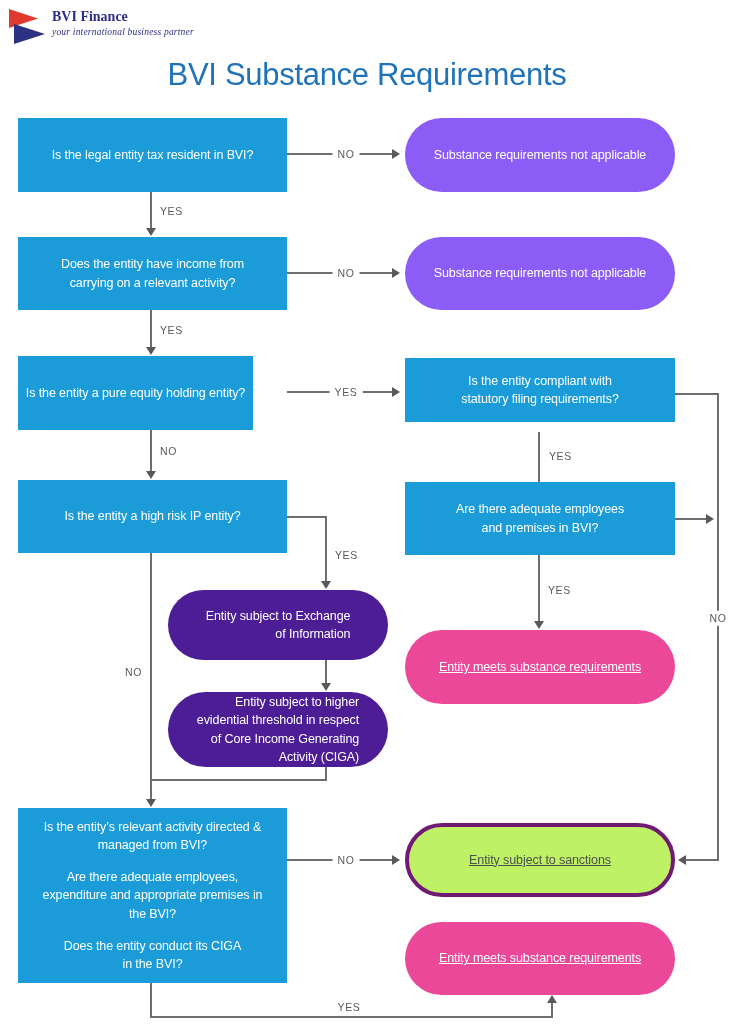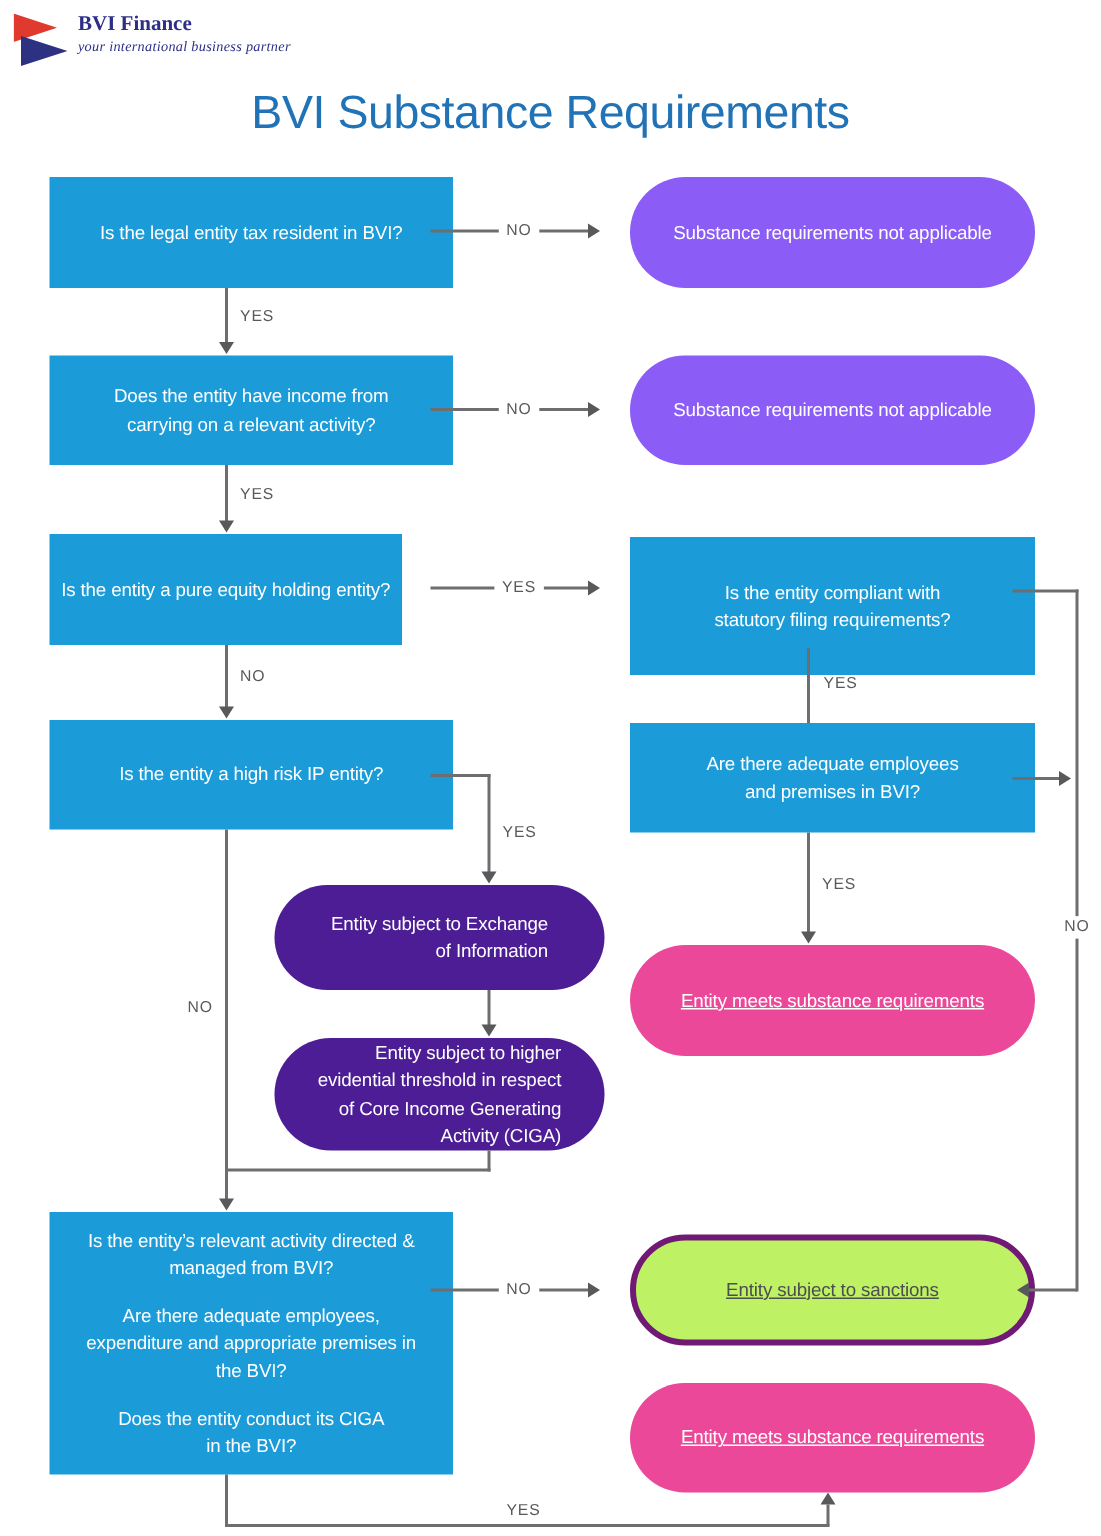--- a/index.html
+++ b/index.html
@@ -14,21 +14,21 @@
   .tri-navy{left:8px;top:18px;width:31px;height:20px;background:#2d3181;clip-path:polygon(0 0,100% 50%,0 100%);}
   .logo-text{margin-left:10px;padding-top:4px;}
   .logo-name{font-family:"Liberation Serif",serif;font-weight:bold;font-size:14px;color:#2d2f87;line-height:1.05;}
   .logo-tagline{font-family:"Liberation Serif",serif;font-style:italic;font-size:9.5px;color:#2d2f87;margin-top:2px;letter-spacing:0.2px;}
 
   .page-title{position:absolute;left:0;top:57px;width:100%;text-align:center;font-size:31px;color:#2173b8;letter-spacing:-0.3px;}
 
   
   .node{position:absolute;display:flex;align-items:center;justify-content:center;text-align:center;
         color:#fff;font-size:12.5px;letter-spacing:-0.1px;line-height:1.45;padding:20px 4px;box-sizing:border-box;
-        white-space:pre-line;margin-left:15px;}
+        white-space:pre-line;}
   .q{background:#1b9cd8;}
   .pill-red{background:#8b5cf6;border-radius:37px;}
   .pill-green{background:#ec4899;border-radius:37px;text-decoration:underline;}
   .pill-dark{background:#4c1d95;border-radius:35px;text-align:right;}
   .pill-ciga{border-radius:38px;}
   .sanctions{background:#bef264;border:4px solid #701a75;border-radius:38px;color:#4d4e50;text-decoration:underline;}
   .bigq{flex-direction:column;justify-content:center;}
   .bigq p{margin:7px 0;white-space:pre-line;}
 
   
@@ -61,21 +61,21 @@
   </div>
 
   <div class="page-title">BVI Substance Requirements</div>
 
   <div class="node q" style="left:18px;top:118px;width:269px;height:74px">Is the legal entity tax resident in BVI?</div>
   <div class="node q" style="left:18px;top:237px;width:269px;height:73px">Does the entity have income from
 carrying on a relevant activity?</div>
   <div class="node q" style="left:18px;top:356px;width:235px;height:74px">Is the entity a pure equity holding entity?</div>
   <div class="node q" style="left:18px;top:480px;width:269px;height:73px">Is the entity a high risk IP entity?</div>
 
-  <div class="node q" style="left:405px;top:358px;width:270px;height:92px">Is the entity compliant with
+  <div class="node q" style="left:405px;top:358px;width:270px;height:64px">Is the entity compliant with
 statutory filing requirements?</div>
   <div class="node q" style="left:405px;top:482px;width:270px;height:73px">Are there adequate employees
 and premises in BVI?</div>
 
   <div class="node pill-red" style="left:405px;top:118px;width:270px;height:74px">Substance requirements not applicable</div>
   <div class="node pill-red" style="left:405px;top:237px;width:270px;height:73px">Substance requirements not applicable</div>
 
   <div class="node pill-dark" style="left:168px;top:590px;width:220px;height:70px">Entity subject to Exchange
 of Information</div>
   <div class="node pill-dark pill-ciga" style="left:168px;top:692px;width:220px;height:75px">Entity subject to higher

